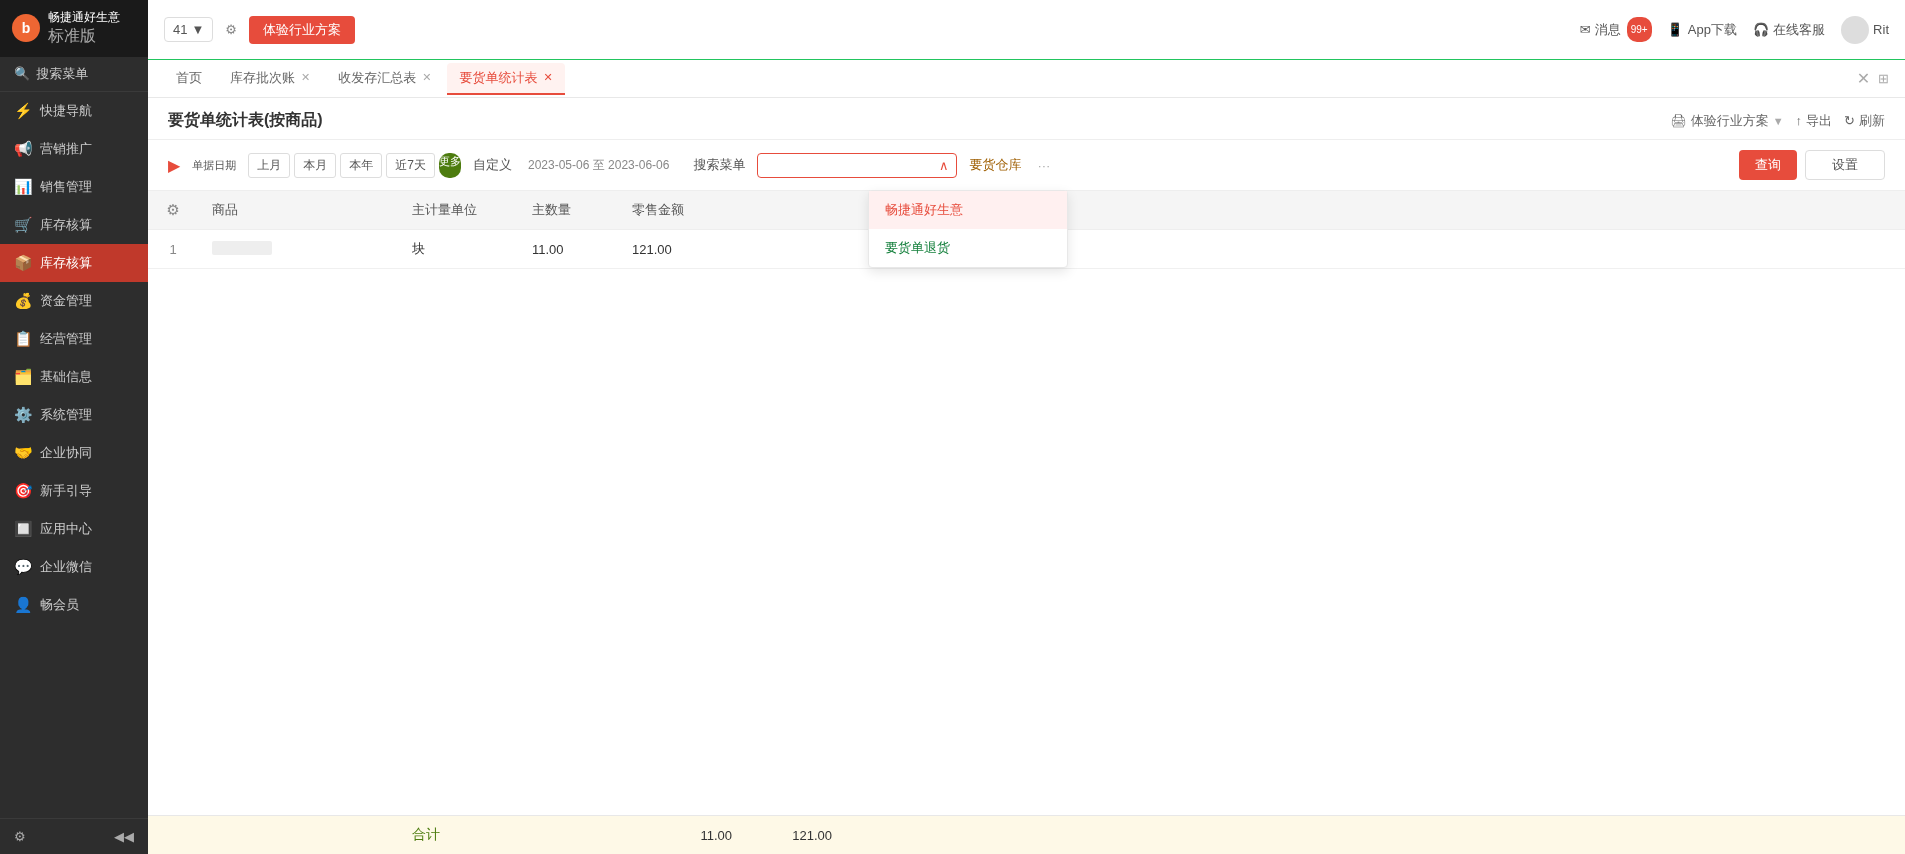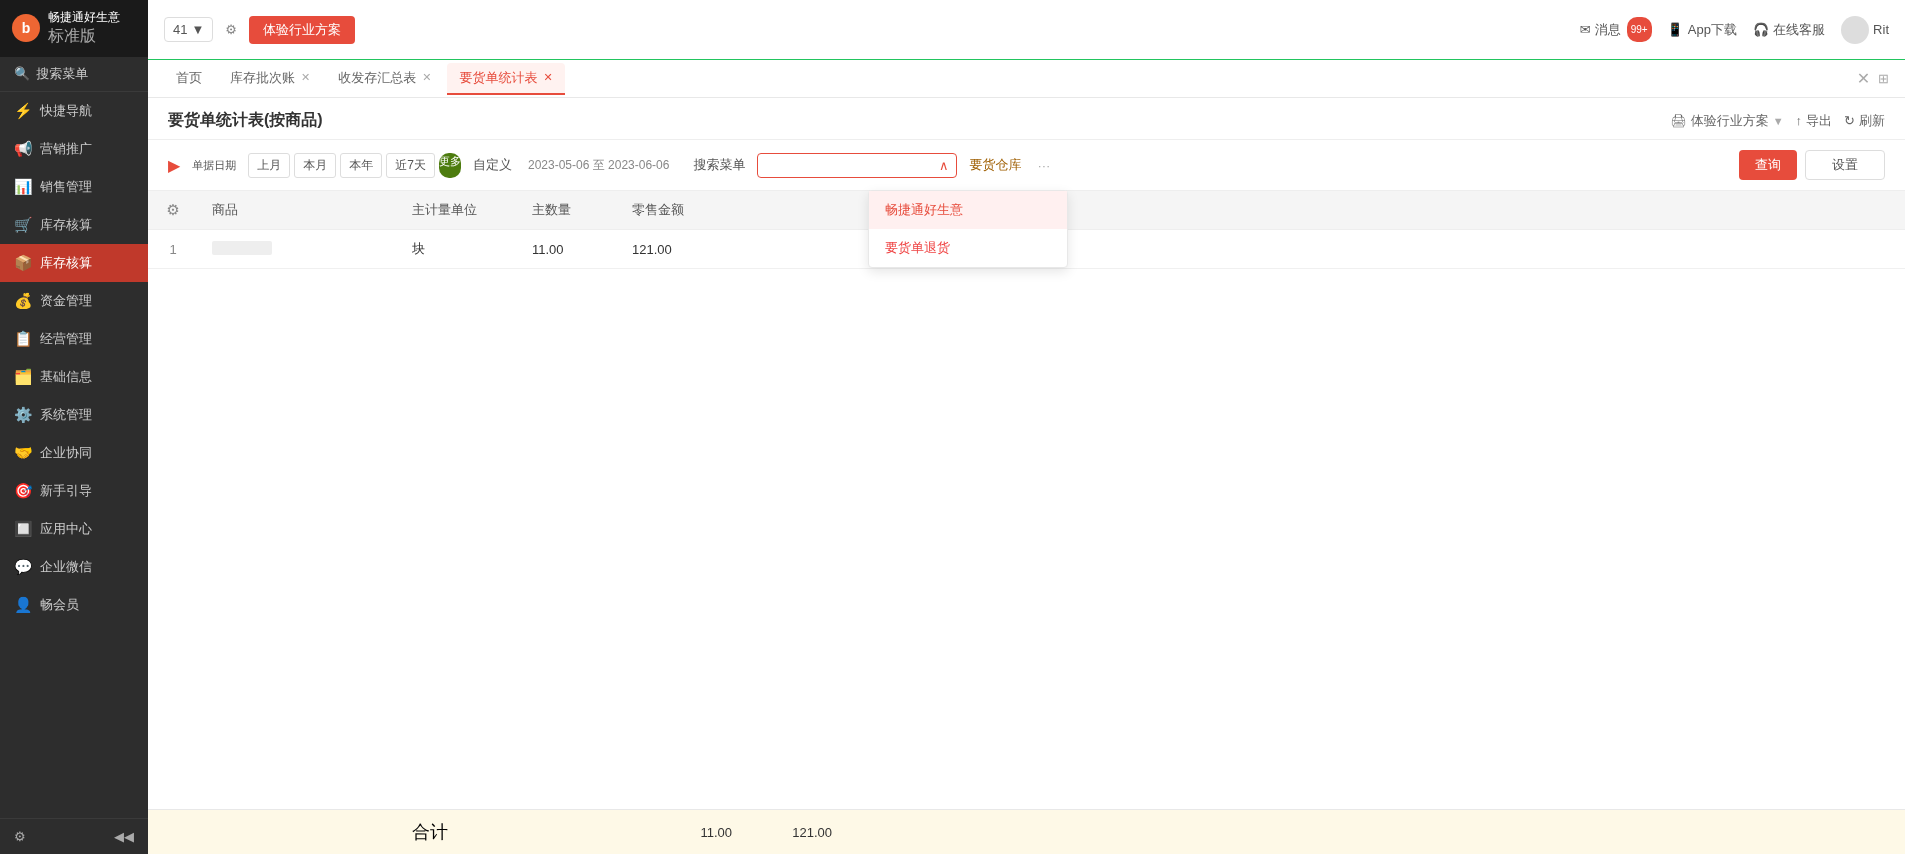--- a/index.html
+++ b/index.html
@@ -181,21 +181,21 @@
       top: calc(100% + 0px);
       left: 720px;
       background: #fff;
       border: 1px solid #e8e8e8;
       border-radius: 4px;
       box-shadow: 0 4px 12px rgba(0,0,0,0.1);
       z-index: 100;
       min-width: 200px;
     }
     .dropdown-item {
-      padding: 10px 16px; cursor: pointer; color: #ef4444; font-size: 13px;
+      padding: 10px 16px; cursor: pointer; color: #15803d; font-size: 13px;
     }
     .dropdown-item.selected { background: #fff0f0; color: #e74c3c; }
 
     
     .table-area {
       flex: 1; background: #fff; margin: 0; overflow: auto;
     }
     table {
       width: 100%; border-collapse: collapse;
     }
@@ -212,21 +212,21 @@
     }
     .row-num { color: #888; text-align: center; }
     .goods-name { color: #999; background: #eee; width: 60px; height: 14px; display: inline-block; border-radius: 2px; }
 
     
     .table-footer {
       background: #fef9e7; border-top: 1px solid #e8e8e8;
       display: flex; padding: 10px 14px; align-items: center; gap: 0;
       flex-shrink: 0;
     }
-    .footer-label { color: #000000; font-size: 18px; width: 240px; margin-left: 200px; }
+    .footer-label { color: #4d7c0f; font-size: 14px; width: 240px; margin-left: 200px; }
     .footer-val { color: #333; font-size: 13px; width: 80px; text-align: right; margin-right: 20px; }
 
     
     .gear-icon { color: #888; font-size: 15px; cursor: pointer; }
   </style>
 </head>
 <body>
 
 <div class="sidebar">
   <div class="sidebar-logo">

